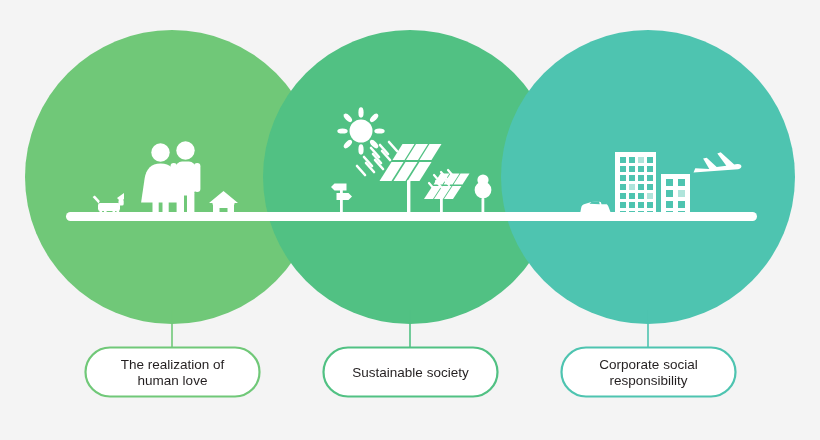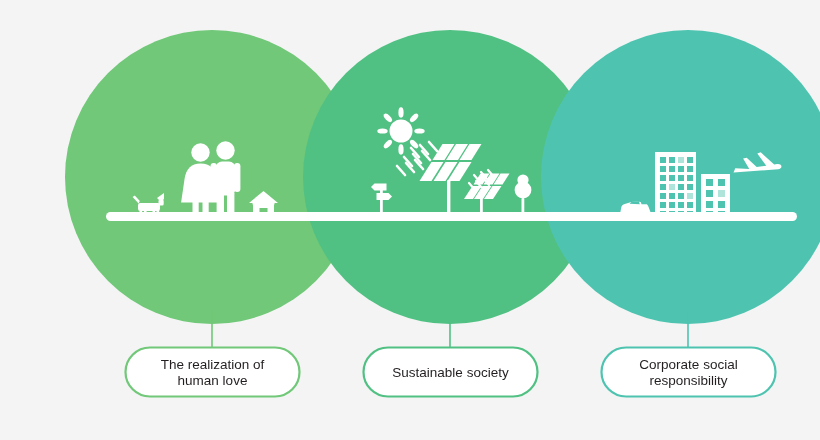--- a/index.html
+++ b/index.html
@@ -12,21 +12,20 @@
     height: 440px;
     background: #f4f4f4;
     font-family: "Liberation Sans", sans-serif;
     overflow: hidden;
   }
   #stage {
     position: relative;
     width: 676px;
     height: 440px;
     background: #f4f4f4;
-    margin-left: 40px;
   }
   #stage svg.layer {
     position: absolute;
     top: 0;
     left: 0;
     width: 820px;
     height: 440px;
   }
   .label-text {
     font-family: "Liberation Sans", sans-serif;

